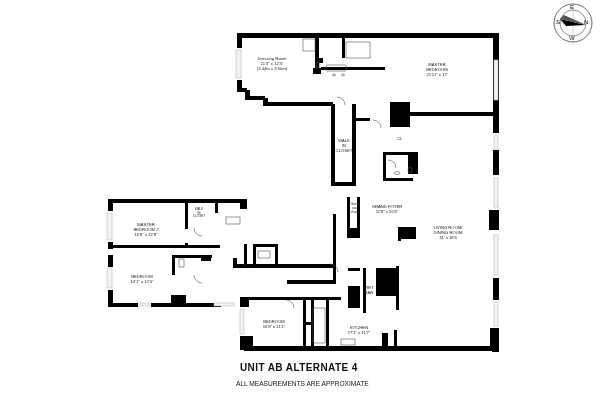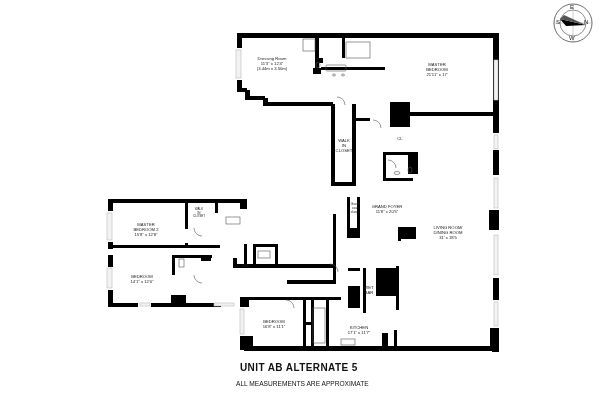--- a/index.html
+++ b/index.html
@@ -203,21 +203,21 @@
 </div>
 <div class="room-label" style="left:369px; top:285px;">
   <span class="dim">WET</span>
   <span class="dim">BAR</span>
 </div>
 <div class="room-label" style="left:359px; top:325px;">
   <span class="dim">KITCHEN</span>
   <span class="dim">17'1" x 11'7"</span>
 </div>
 
-<div class="title">UNIT AB ALTERNATE 5</div>
+<div class="title">UNIT AB ALTERNATE 4</div>
 <div class="subtitle">ALL MEASUREMENTS ARE APPROXIMATE</div>
 
 <div class="compass">
   <svg width="42" height="42" viewBox="0 0 42 42">
     <circle cx="21" cy="21" r="19" fill="none" stroke="#444" stroke-width="0.8"></circle>
     <circle cx="21" cy="21" r="13" fill="none" stroke="#444" stroke-width="0.6"></circle>
     <line x1="21" y1="2" x2="21" y2="40" stroke="#888" stroke-width="0.4"></line>
     <line x1="2" y1="21" x2="40" y2="21" stroke="#888" stroke-width="0.4"></line>
     <polygon points="8,17 34,23 14,24" fill="#000"></polygon>
     <polygon points="8,17 34,23 12,13" fill="#555"></polygon>

